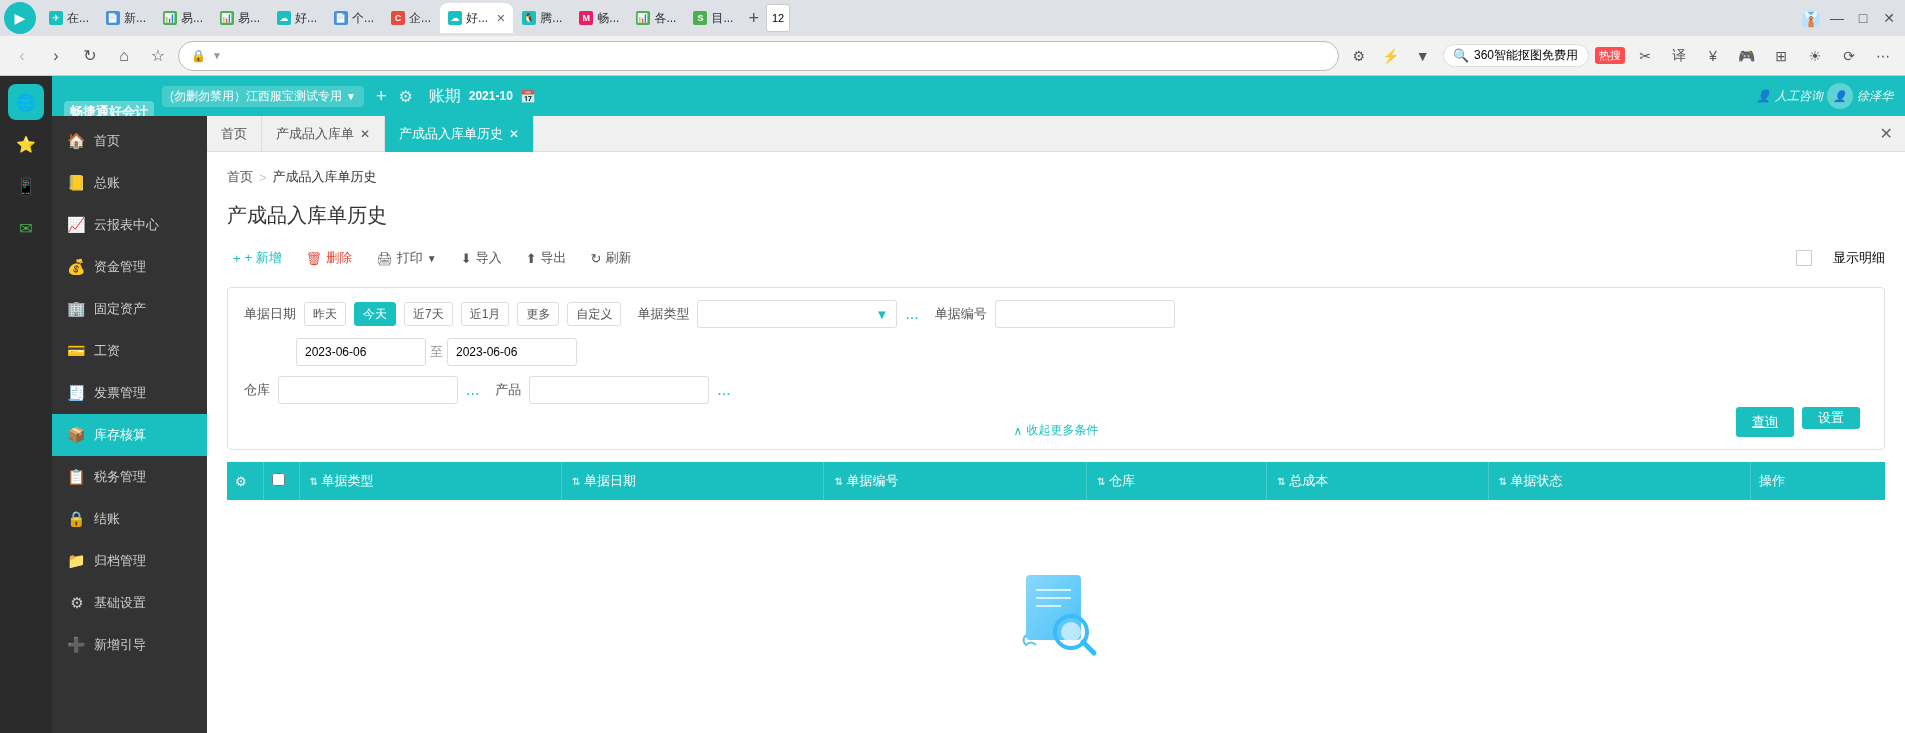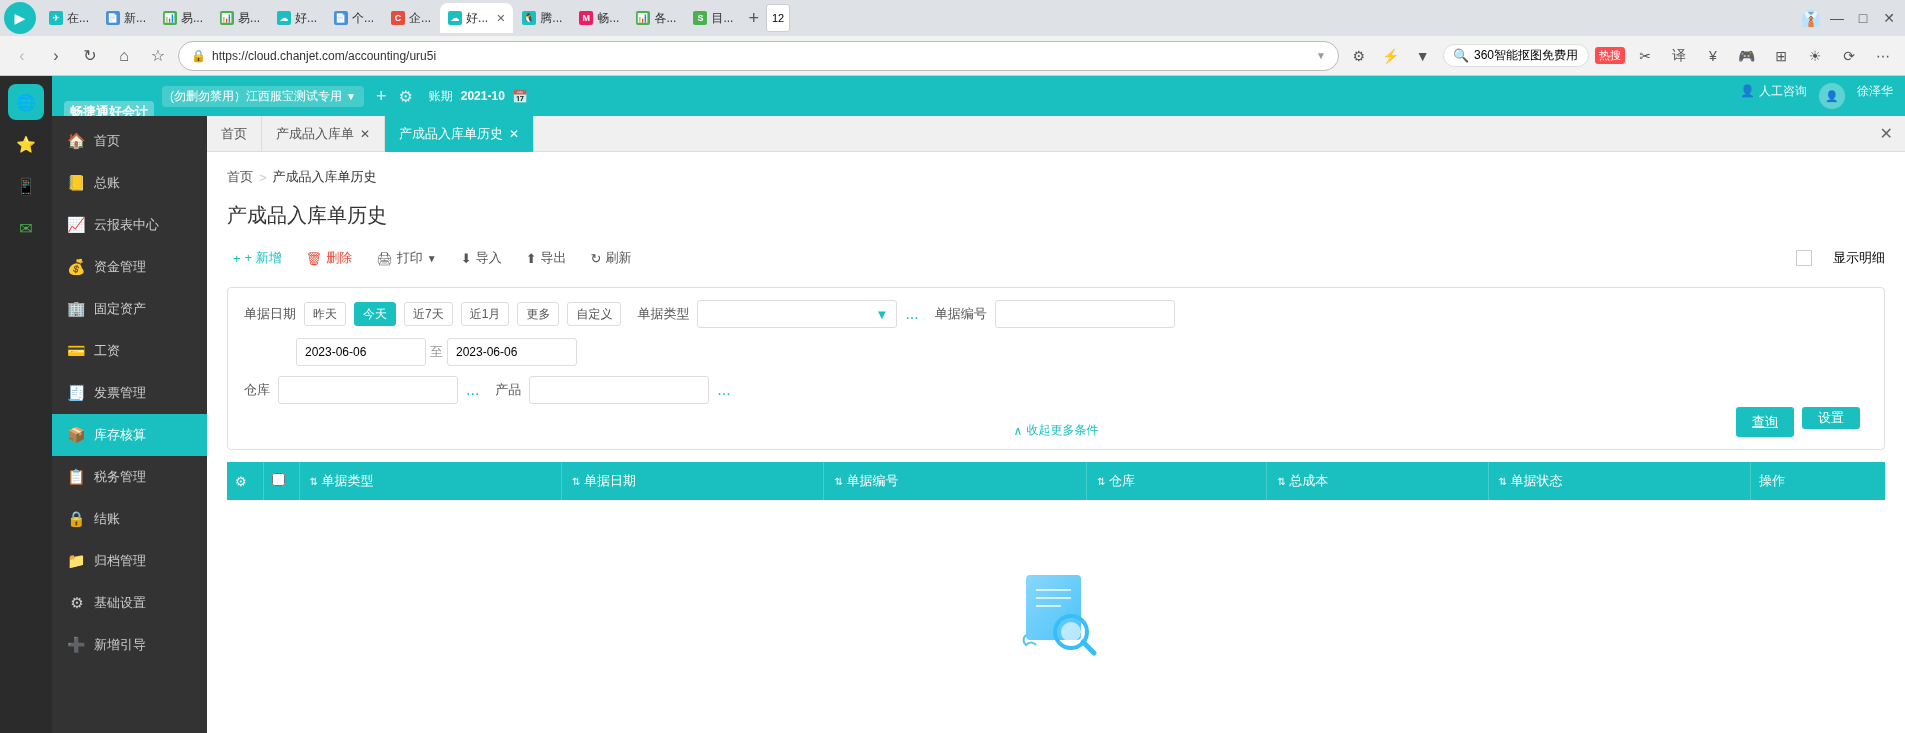--- a/index.html
+++ b/index.html
@@ -30,23 +30,23 @@
     
     .left-sidebar { position: absolute; left: 0; top: 76px; width: 52px; height: calc(733px - 76px); background: #2b2b2b; display: flex; flex-direction: column; align-items: center; padding: 8px 0; gap: 6px; }
     .left-icon { width: 36px; height: 36px; border-radius: 8px; display: flex; align-items: center; justify-content: center; cursor: pointer; font-size: 18px; }
 
     
     .app-container { position: absolute; left: 52px; top: 76px; right: 0; bottom: 0; display: flex; flex-direction: column; background: #f5f5f5; }
 
     
     .app-header { height: 40px; background: #1ac0c0; display: flex; align-items: center; padding: 0 12px; gap: 8px; flex-shrink: 0; }
     .company-selector { background: rgba(255,255,255,0.2); border: none; color: #fff; padding: 2px 8px; border-radius: 4px; font-size: 12px; cursor: pointer; display: flex; align-items: center; gap: 4px; }
-    .period-label { color: rgba(255,255,255,0.9); font-size: 12px; margin-left: 8px; }
+    .period-label { color: rgba(255,255,255,0.9); font-size: 16px; margin-left: 8px; }
     .period-value { color: #fff; font-weight: bold; font-size: 12px; }
-    .header-right { margin-left: auto; display: flex; align-items: flex-start; gap: 12px; color: rgba(255,255,255,0.9); font-size: 12px; }
+    .header-right { margin-left: auto; display: flex; align-items: center; gap: 4px; color: rgba(255,255,255,0.9); font-size: 12px; font-style: italic; }
 
     
     .main-layout { display: flex; flex: 1; overflow: hidden; }
 
     
     .nav-sidebar { width: 155px; background: #333; display: flex; flex-direction: column; flex-shrink: 0; padding-top: 4px; }
     .nav-item { display: flex; align-items: center; height: 42px; padding: 0 16px; gap: 8px; color: #ccc; cursor: pointer; font-size: 13px; }
     .nav-item.active { background: #1ac0c0; color: #fff; }
     .nav-icon { width: 18px; height: 18px; display: flex; align-items: center; justify-content: center; font-size: 15px; flex-shrink: 0; }
 
@@ -209,21 +209,20 @@
 
   <div class="address-bar">
     <button class="nav-btn disabled">‹</button>
     <button class="nav-btn">›</button>
     <button class="nav-btn">↻</button>
     <button class="nav-btn">⌂</button>
     <button class="nav-btn">☆</button>
 
     <div class="url-bar">
       <span class="url-lock">🔒</span>
-      <span class="url-text">https://cloud.chanjet.com/accounting/uru5i</span>
       <span style="color:#999;font-size:10px;">▼</span>
     </div>
 
     <div class="toolbar-icons">
       <div class="toolbar-icon">⚙</div>
       <div class="toolbar-icon">⚡</div>
       <div class="toolbar-icon">▼</div>
     </div>
 
     <div class="search-bar">

